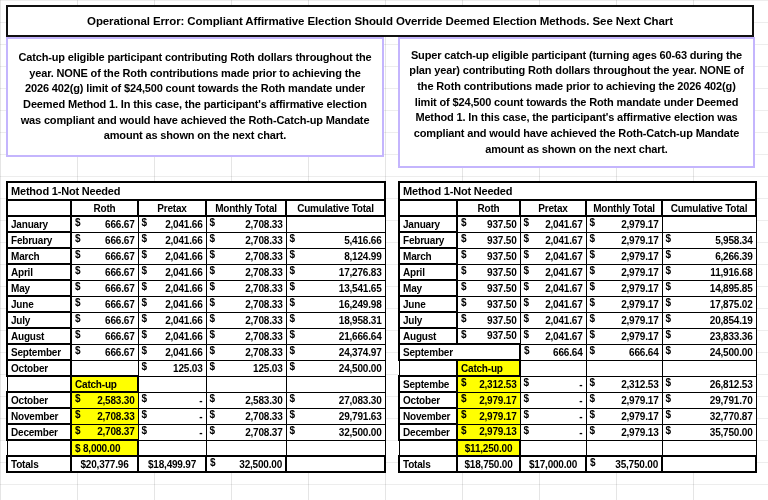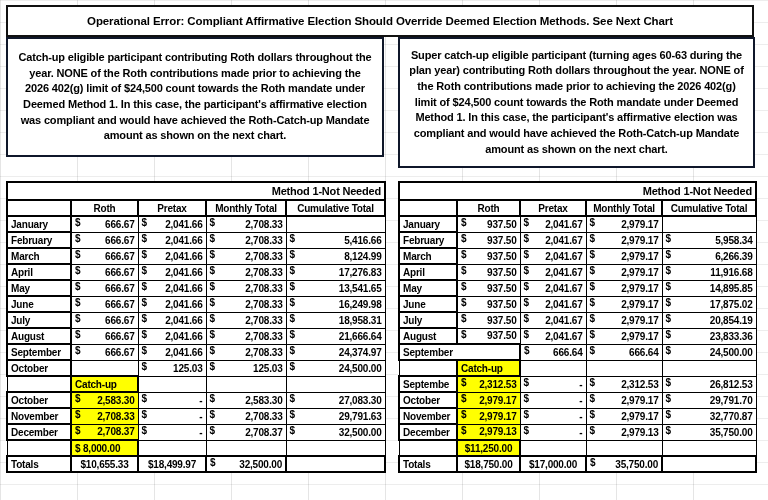--- a/index.html
+++ b/index.html
@@ -51,21 +51,21 @@
   .title-bar .t {
     font-size: 11.5px;
     font-weight: bold;
     letter-spacing: -0.1px;
     white-space: nowrap;
   }
 
   
   .note {
     position: absolute;
-    border: 2px solid #0f172a;
+    border: 2px solid #c4b5fd;
     background: #ffffff;
     box-sizing: border-box;
     padding: 20px 8px;
     display: flex;
     align-items: center;
     justify-content: center;
   }
   .note .txt {
     font-size: 11px;
     font-weight: bold;
@@ -93,21 +93,21 @@
     font-weight: bold;
     height: 16px;
     padding: 0 3px;
     box-sizing: border-box;
     white-space: nowrap;
     overflow: hidden;
     background: #ffffff;
     letter-spacing: -0.2px;
   }
   .banner {
-    text-align: right;
+    text-align: left;
     font-size: 11px !important;
     height: 18px !important;
     border: 2px solid #000 !important;
   }
   .colhead { text-align: center; margin-top: 15px; }
   .month   { text-align: left; }
   .noborder-cell {
     border-left: 1px solid #000;
     border-right: 1px solid #000;
     border-top: 1px solid #bbb;
@@ -275,21 +275,21 @@
           </tr>
           <tr>
             <td class="noborder-cell"></td>
             <td class="yellow boxed month">$  8,000.00</td>
             <td class="noborder-cell"></td>
             <td class="noborder-cell"></td>
             <td class="noborder-cell"></td>
           </tr>
           <tr>
             <td class="month boxed">Totals</td>
-            <td class="colhead boxed">$10,655.33</td>
+            <td class="colhead boxed">$20,377.96</td>
             <td class="colhead boxed">$18,499.97</td>
             <td class="money boxed"><span class="cur">$</span><span>32,500.00</span></td>
             <td class="boxed"></td>
           </tr>
         </tbody>
     </table>
   </div>
 
   <div class="tbl-wrap" id="tbl-right">
     <table class="sheet">

